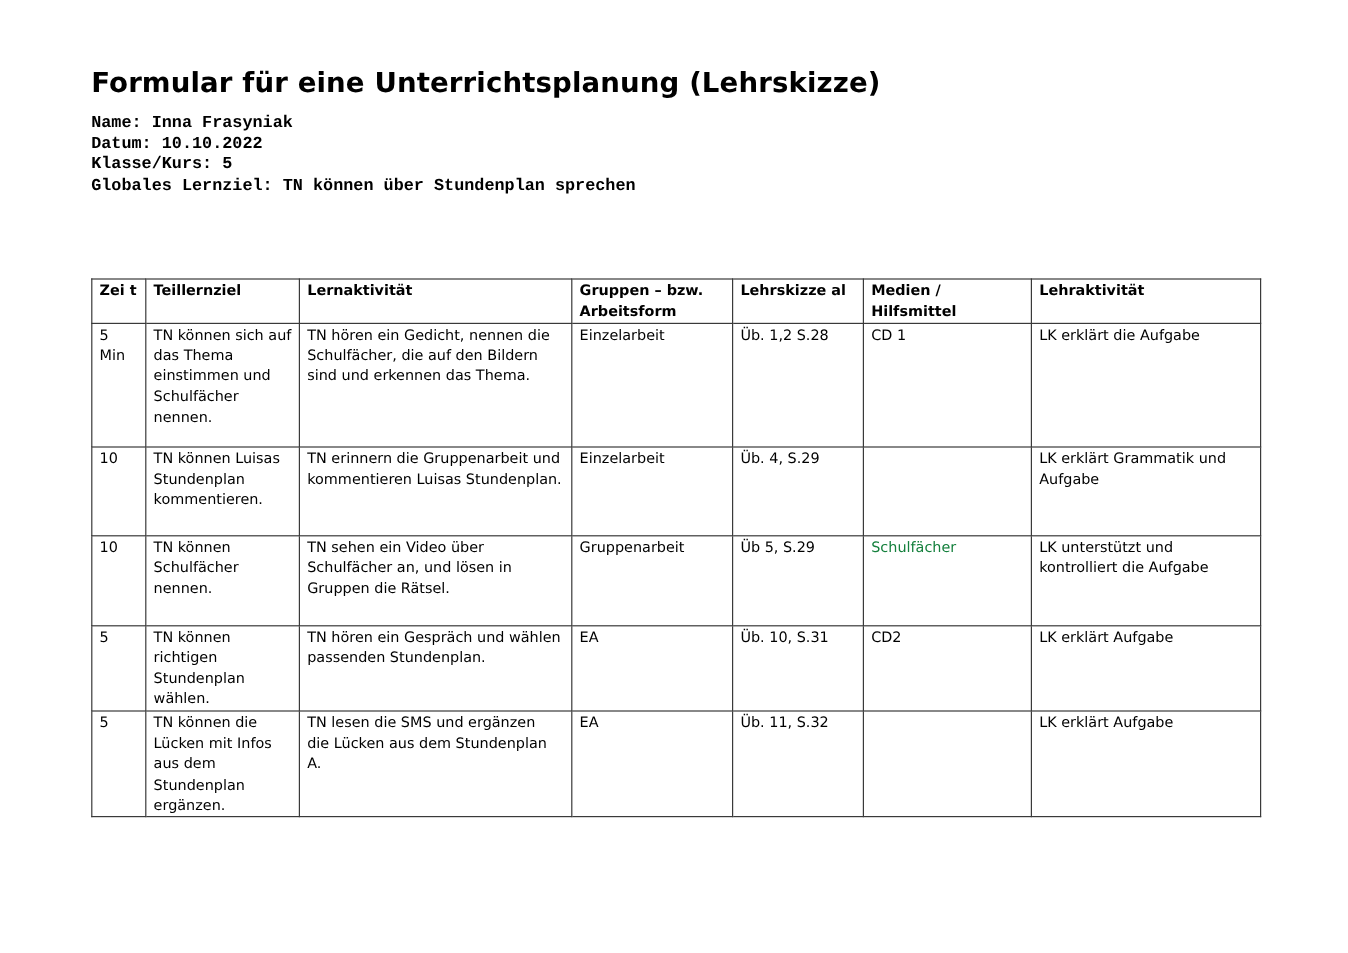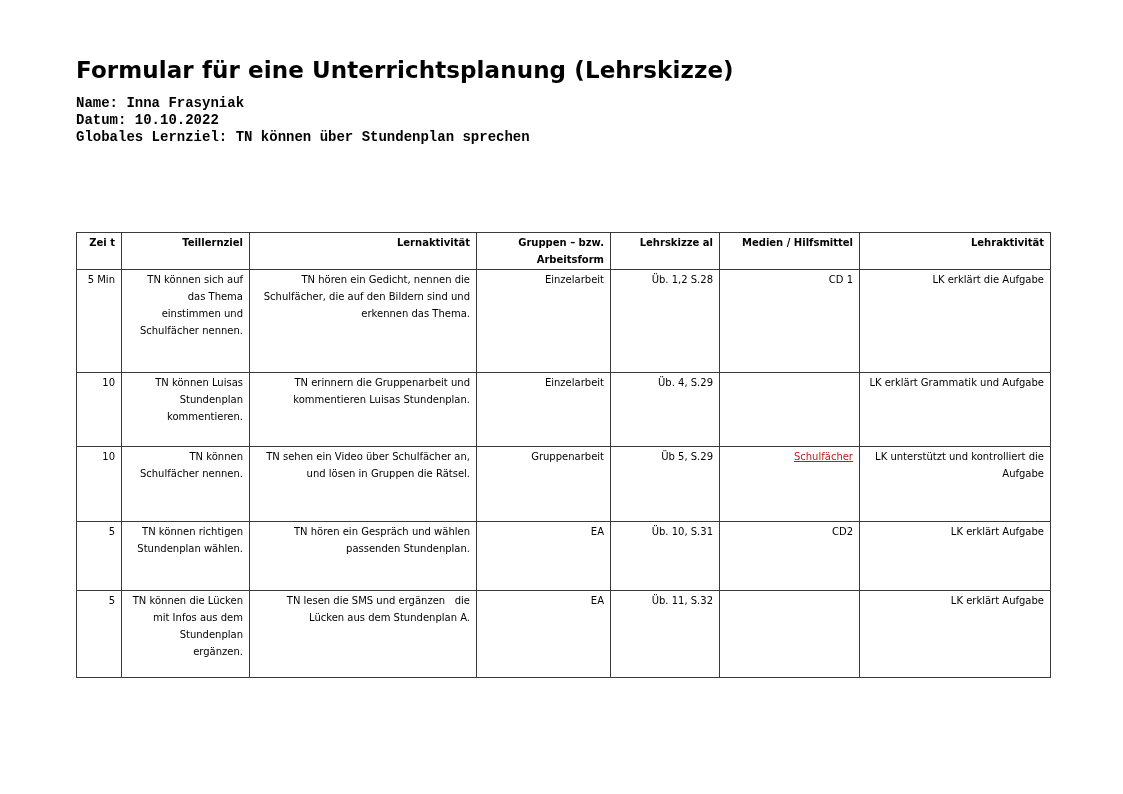--- a/index.html
+++ b/index.html
@@ -2,33 +2,34 @@
 <html><head>
 <meta charset="utf-8">
 <style>
   html, body { margin: 0; padding: 0; background: #ffffff; }
   body { width: 1123px; height: 794px; position: relative; overflow: hidden;
          font-family: "DejaVu Sans", sans-serif; color: #000; }
   .title { position: absolute; left: 76px; top: 57px; font-size: 23px; font-weight: bold; white-space: nowrap; letter-spacing: 0.1px; }
   .meta { position: absolute; left: 76px; top: 95px; font-size: 14px; font-weight: bold; line-height: 17.2px; }
   .meta div { white-space: nowrap; font-family: Liberation Mono, monospace; }
   table.plan { position: absolute; left: 76px; top: 232px; border-collapse: collapse; table-layout: fixed; width: 974px; }
-  table.plan td, table.plan th { border: 1px solid #3a3a3a; vertical-align: top; text-align: right;
-        padding: 1px 6px 0 6px; font-size: 10px; line-height: 17.3px; overflow: hidden; word-wrap: break-word; }
+  table.plan td, table.plan th { border: 1px solid #3a3a3a; vertical-align: top; text-align: left;
+        padding: 1px 6px 0 6px; font-size: 12px; line-height: 17.3px; overflow: hidden; word-wrap: break-word; }
   table.plan th { font-weight: bold; }
-  .link { color: #b91c1c; text-decoration: underline; cursor: pointer; }
+  .link { color: #15803d; cursor: pointer; }
 </style>
 </head>
 <body>
 
 <div class="title">Formular für eine Unterrichtsplanung (Lehrskizze)</div>
 
 <div class="meta">
   <div>Name: Inna Frasyniak</div>
   <div>Datum: 10.10.2022</div>
+  <div>Klasse/Kurs: 5</div>
   <div>Globales Lernziel: TN können über Stundenplan sprechen</div>
 </div>
 
 <table class="plan">
   <colgroup>
     <col style="width:45px">
       <col style="width:128px">
       <col style="width:227px">
       <col style="width:134px">
       <col style="width:109px">

